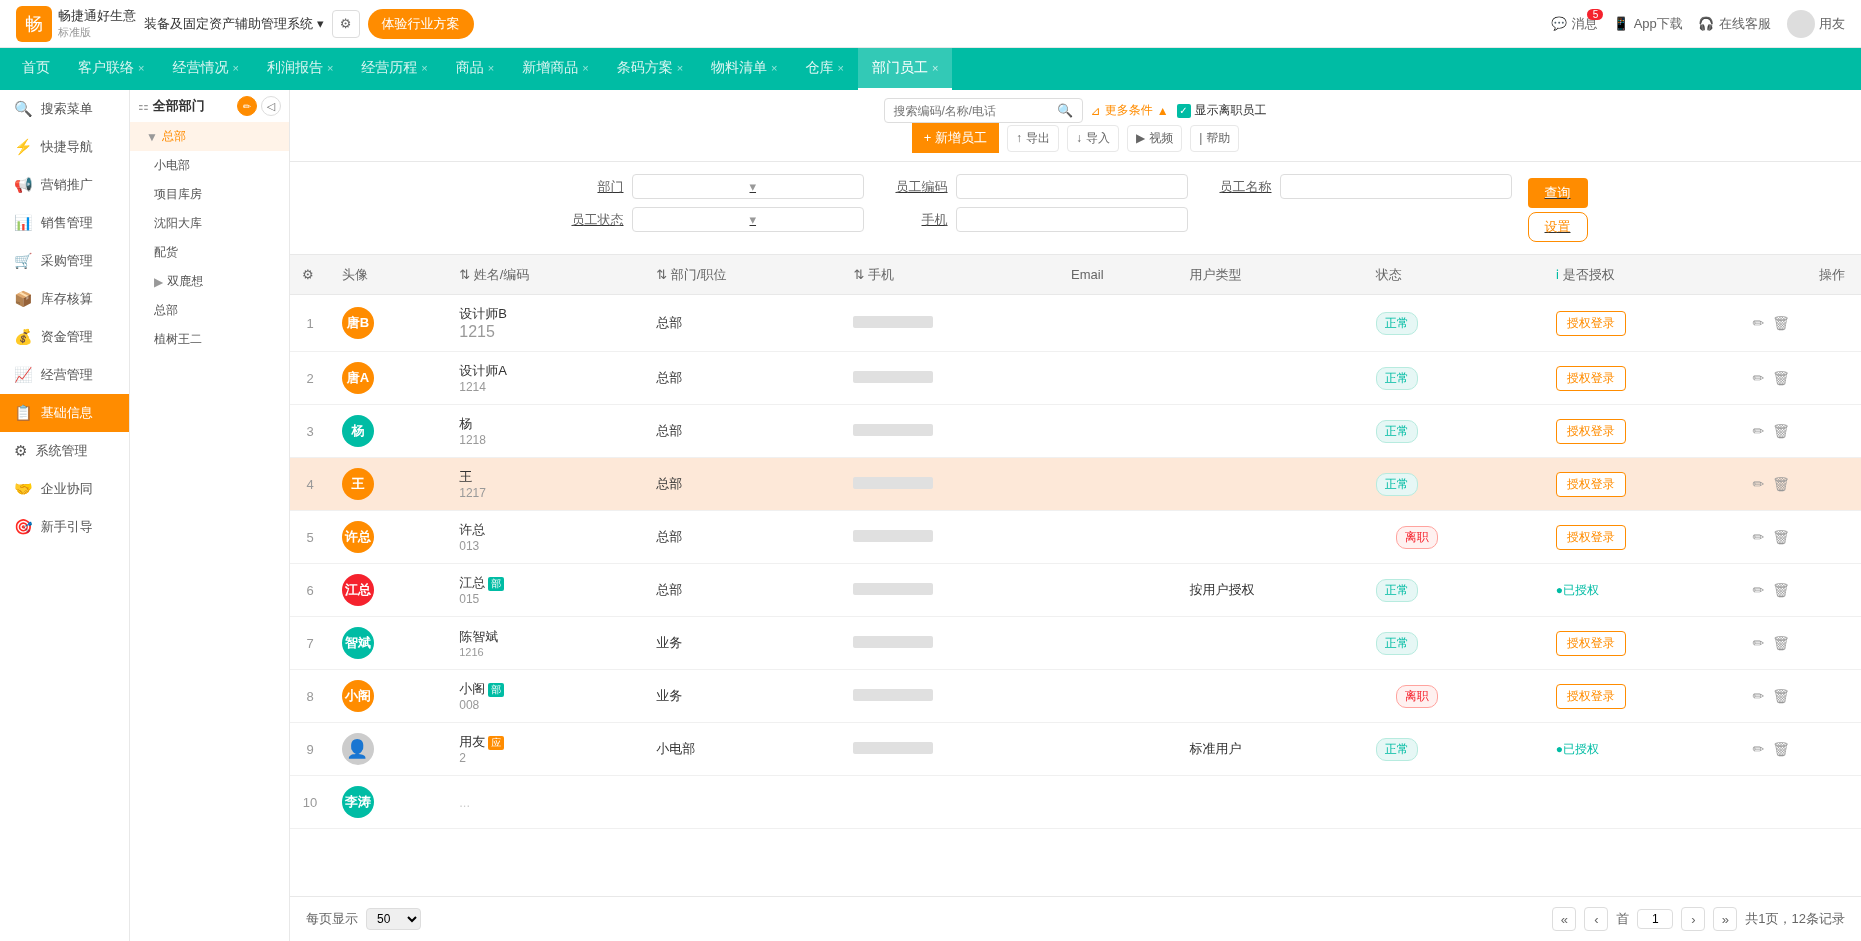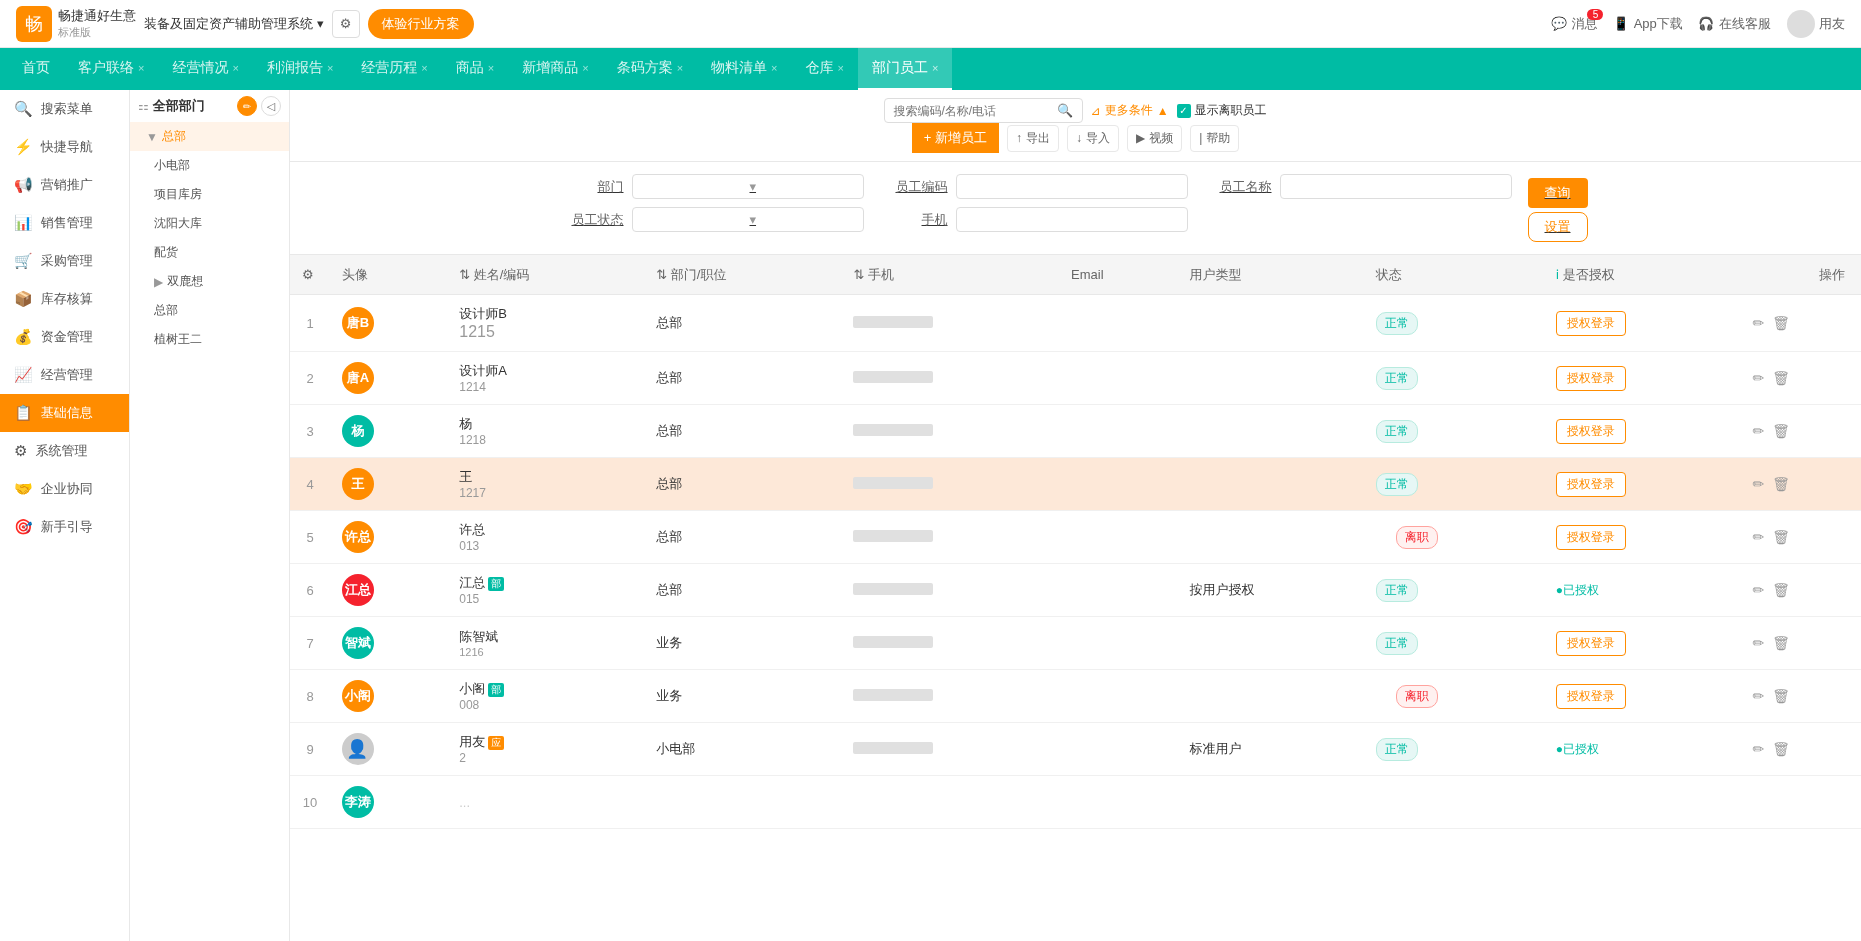--- a/index.html
+++ b/index.html
@@ -586,15 +586,34 @@
       <td class="row-num">10</td>
       <td>
                   <div class="avatar-circle" style="background:#00bca4;">李涛</div>
                 </td>
       <td colspan="8" style="color:#ccc;">...</td>
     </tr>
             </tbody>
         </table>
       </div>
 
+      <div class="pagination">
+        <div class="pagination-left">
+          <span>每页显示</span>
+          <select class="page-size-select">
+            <option>50</option>
+            <option>20</option>
+            <option>100</option>
+          </select>
+        </div>
+        <div class="pagination-right">
+          <div class="page-btn">«</div>
+          <div class="page-btn">‹</div>
+          <span>首</span>
+          <input class="page-input" type="text" value="1" style="">
+          <div class="page-btn">›</div>
+          <div class="page-btn">»</div>
+          <span>共1页，12条记录</span>
+        </div>
+      </div>
     </div>
   </div>
 </div>
 
 </body></html>

